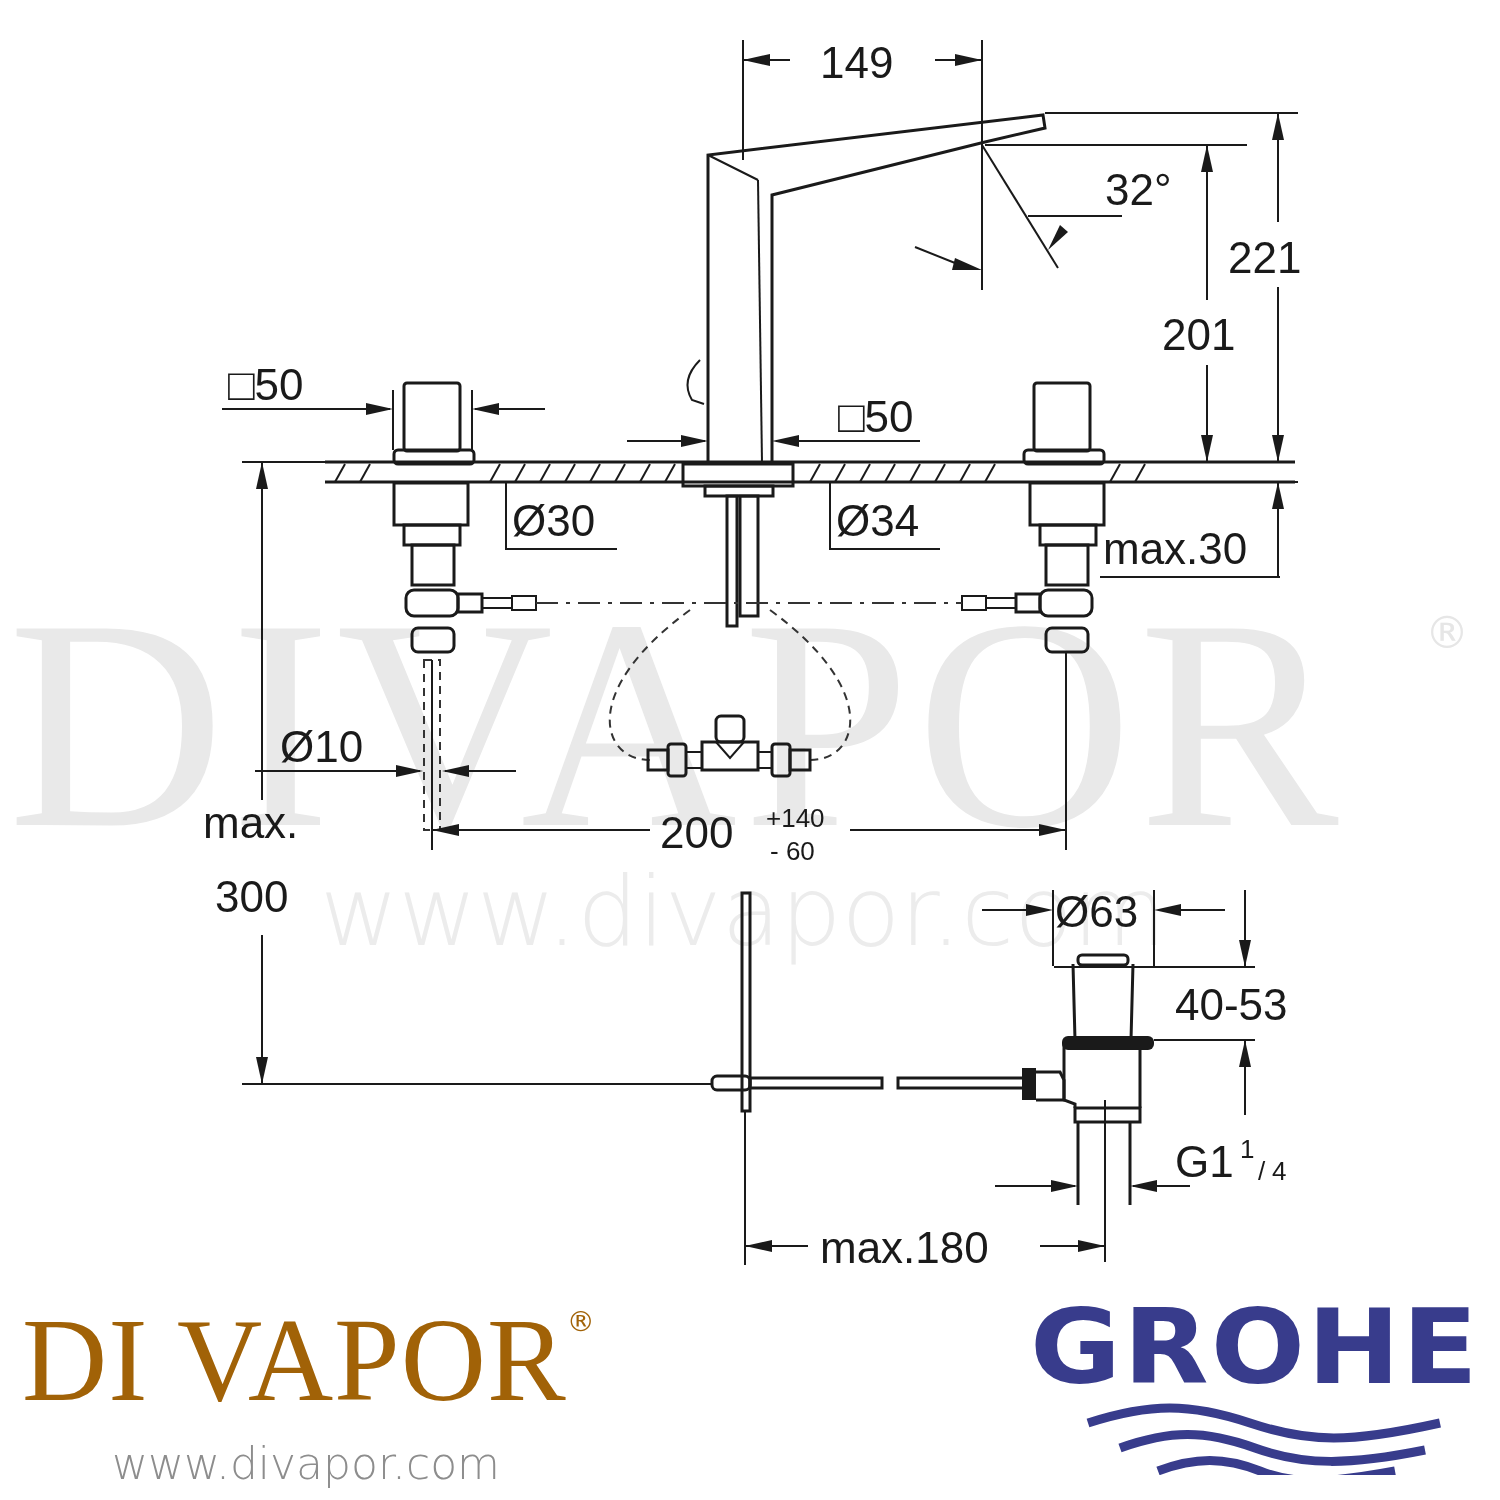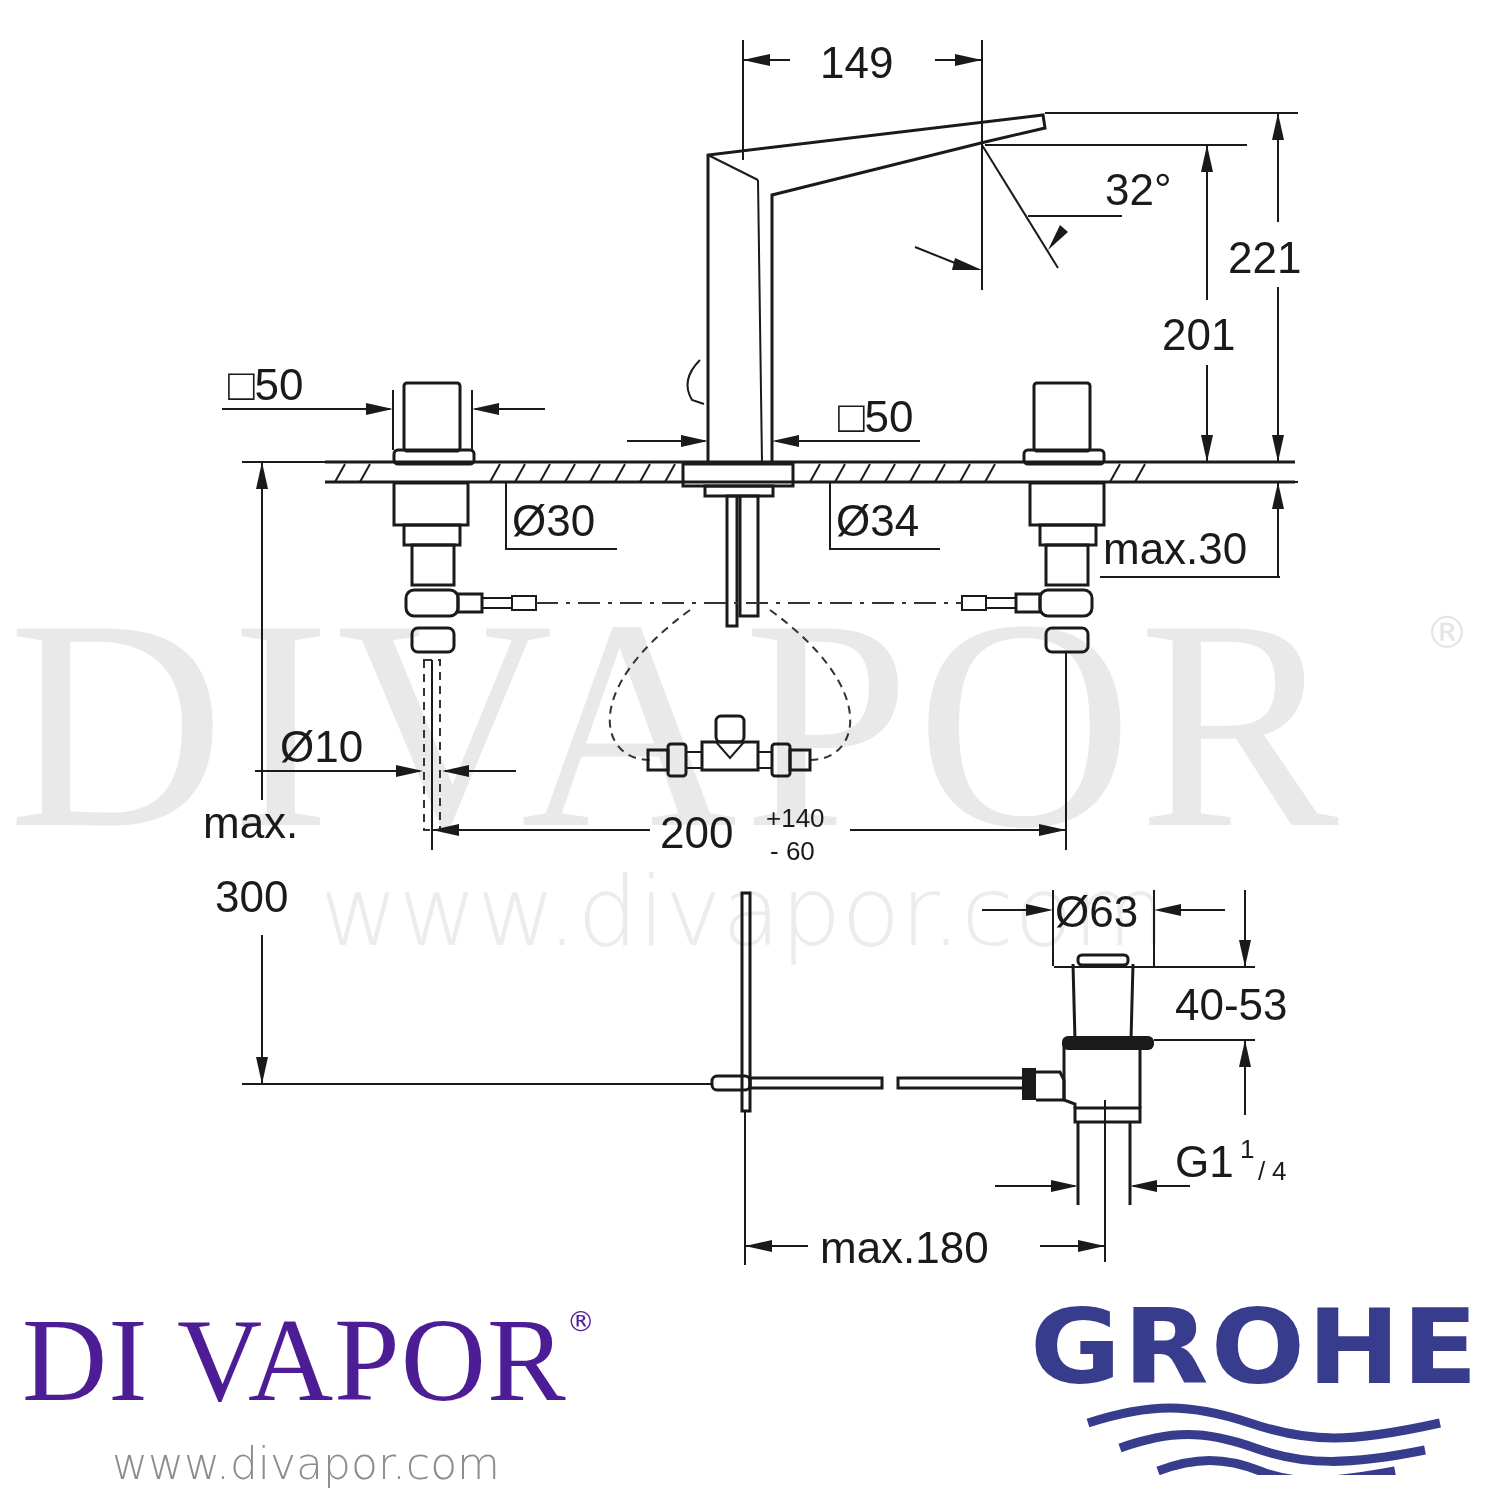--- a/index.html
+++ b/index.html
@@ -3,21 +3,21 @@
 <meta charset="utf-8">
 <style>
   html, body { margin:0; padding:0; background:#ffffff; }
   body { width:1500px; height:1500px; position:relative; overflow:hidden; }
   #drawing { position:absolute; left:0; top:0; width:1500px; height:1500px; }
   .dim { font-family:"Liberation Sans", sans-serif; font-size:44px; fill:#1a1a1a; }
   .dim-small { font-family:"Liberation Sans", sans-serif; font-size:26px; fill:#1a1a1a; }
   .wm-big { font-family:"Liberation Serif", serif; font-size:300px; fill:#e9e9e9; letter-spacing:6px; }
   .wm-url { font-family:"DejaVu Sans", sans-serif; font-size:96px; fill:#ececec; font-weight:200; }
   .wm-reg { font-family:"DejaVu Sans", sans-serif; font-size:44px; fill:#e6e6e6; }
-  .brand { position:absolute; left:22px; top:1302px; font-family:"Liberation Serif", serif; font-size:118px; color:#4c1d95; letter-spacing:1px; line-height:1; }
+  .brand { position:absolute; left:22px; top:1302px; font-family:"Liberation Serif", serif; font-size:118px; color:#a16207; letter-spacing:1px; line-height:1; }
   .brand sup { font-family:"DejaVu Sans", sans-serif; font-size:28px; vertical-align:top; position:relative; top:6px; }
   .brand-url { position:absolute; left:112px; top:1442px; font-family:"DejaVu Sans", sans-serif; font-size:44px; color:#8d8d8d; font-weight:200; line-height:1; }
   .grohe { position:absolute; left:1030px; top:1295px; width:455px; height:180px; }
   .grohe-text { font-family:"DejaVu Sans", sans-serif; font-weight:bold; font-size:104px; fill:#383c8c; letter-spacing:2px; }
   line, path, rect, polyline, circle, ellipse { vector-effect:non-scaling-stroke; }
   .ln { stroke:#1a1a1a; stroke-width:2; fill:none; }
   .ln-t { stroke:#1a1a1a; stroke-width:3; fill:none; }
   .ln-dash { stroke:#333; stroke-width:2; fill:none; stroke-dasharray:22 8 4 8; }
   .ln-dot { stroke:#333; stroke-width:2; fill:none; stroke-dasharray:8 6; }
   .arrow { fill:#1a1a1a; }

